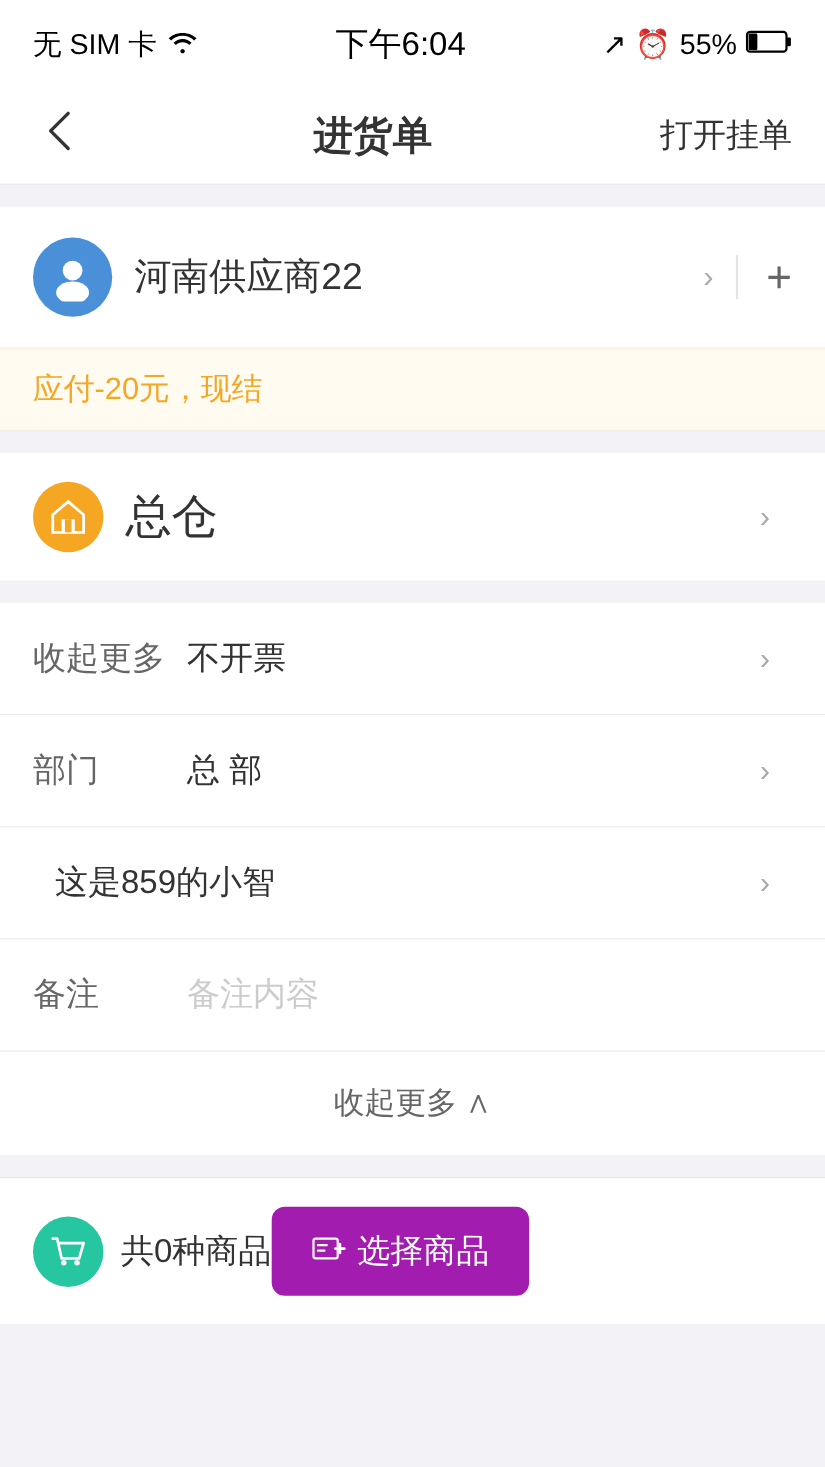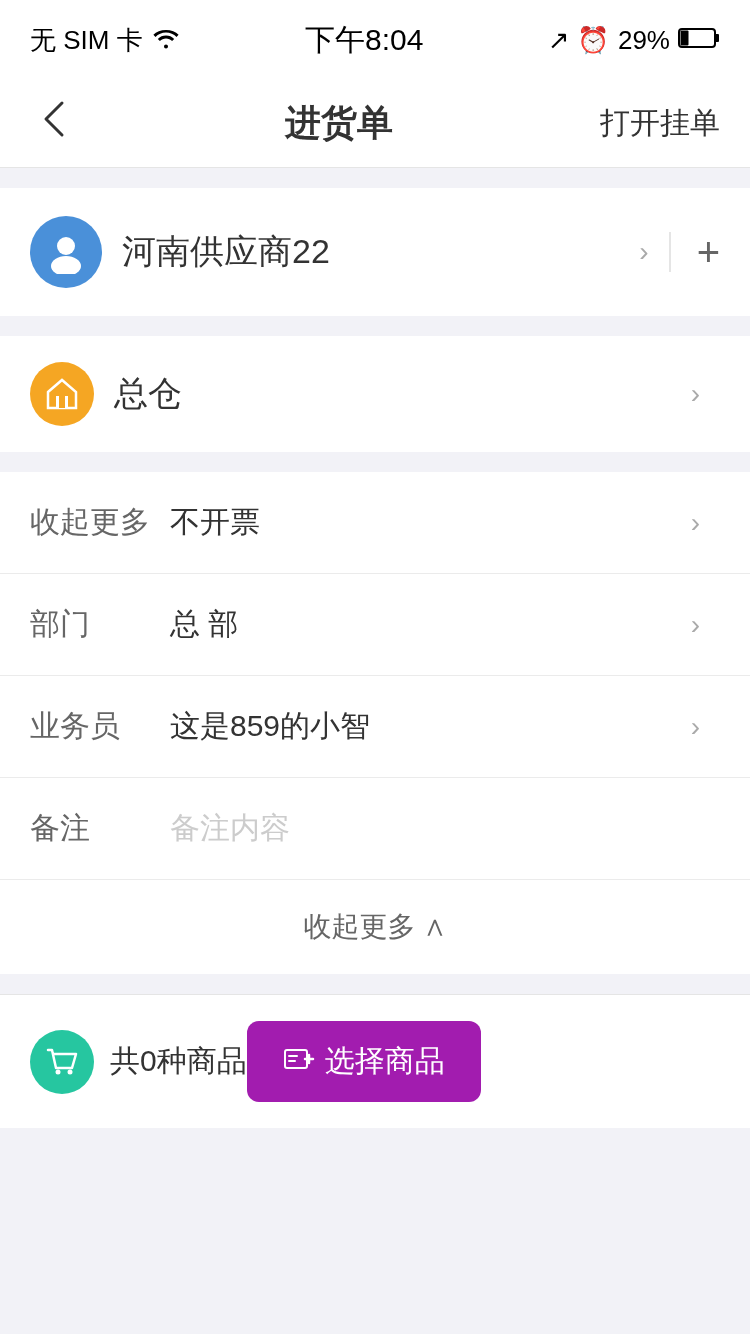--- a/index.html
+++ b/index.html
@@ -154,21 +154,21 @@
       margin-right: 20px;
       flex-shrink: 0;
     }
     .warehouse-icon svg {
       width: 36px;
       height: 36px;
       fill: #fff;
     }
     .warehouse-name {
       flex: 1;
-      font-size: 34px;
+      font-size: 42px;
       color: #333;
     }
 
     
     .form-row {
       display: flex;
       align-items: center;
       padding: 30px 30px;
       background: #fff;
       border-top: 1px solid #ebebeb;
@@ -264,25 +264,25 @@
   <div class="status-left">
     <span>无 SIM 卡</span>
     <span class="wifi-icon">
       <svg width="30" height="22" viewBox="0 0 30 22" fill="none">
         <path d="M15 17.5c1.1 0 2 .9 2 2s-.9 2-2 2-2-.9-2-2 .9-2 2-2z" fill="#000"></path>
         <path d="M15 11.5c2.4 0 4.5 1 6.1 2.5l2.1-2.1C21 9.7 18.2 8.5 15 8.5s-6 1.2-8.2 3.4l2.1 2.1C10.5 12.5 12.6 11.5 15 11.5z" fill="#000"></path>
         <path d="M15 5.5c4.1 0 7.8 1.7 10.5 4.4l2.1-2.1C24.8 5 20.2 3 15 3S5.2 5 2.4 7.8l2.1 2.1C7.2 7.2 10.9 5.5 15 5.5z" fill="#000"></path>
       </svg>
     </span>
   </div>
-  <div class="status-center">下午8:04</div>
+  <div class="status-center">下午6:04</div>
   <div class="status-right">
     <span>↗</span>
     <span>⏰</span>
-    <span>29%</span>
+    <span>55%</span>
     <span>
       <svg width="42" height="22" viewBox="0 0 42 22">
         <rect x="1" y="2" width="36" height="18" rx="3" ry="3" stroke="#000" stroke-width="2" fill="none"></rect>
         <rect x="37" y="7" width="4" height="8" rx="1" fill="#000"></rect>
         <rect x="2.5" y="3.5" width="8" height="15" rx="1" fill="#000"></rect>
       </svg>
     </span>
   </div>
 </div>
 
@@ -305,20 +305,23 @@
         <circle cx="22" cy="16" r="9" fill="#fff"></circle>
         <ellipse cx="22" cy="36" rx="15" ry="10" fill="#fff"></ellipse>
       </svg>
     </div>
     <span class="supplier-name">河南供应商22</span>
     <span class="chevron-icon">›</span>
     <div class="supplier-divider-line"></div>
     <span class="add-icon">+</span>
   </div>
 
+  <div class="notice-bar">
+    <span>应付-20元，现结</span>
+  </div>
 </div>
 
 <div class="section-gap"></div>
 
 <div class="card-section">
   <div class="warehouse-row">
     <div class="warehouse-icon">
       <svg width="36" height="36" viewBox="0 0 36 36">
         <path d="M4 16 L18 4 L32 16 L32 32 L4 32 Z" fill="none" stroke="#fff" stroke-width="2.5"></path>
         <rect x="12" y="20" width="12" height="12" fill="#fff"></rect>
@@ -340,21 +343,20 @@
     <span class="chevron-icon">›</span>
   </div>
 
   <div class="form-row">
     <span class="form-label">部门</span>
     <span class="form-value">总 部</span>
     <span class="chevron-icon">›</span>
   </div>
 
   <div class="form-row">
-    <span class="form-label">业务员</span>
     <span class="form-value">这是859的小智</span>
     <span class="chevron-icon">›</span>
   </div>
 
   <div class="form-row">
     <span class="form-label">备注</span>
     <span class="form-value placeholder">备注内容</span>
   </div>
 
   <div class="collapse-row">

